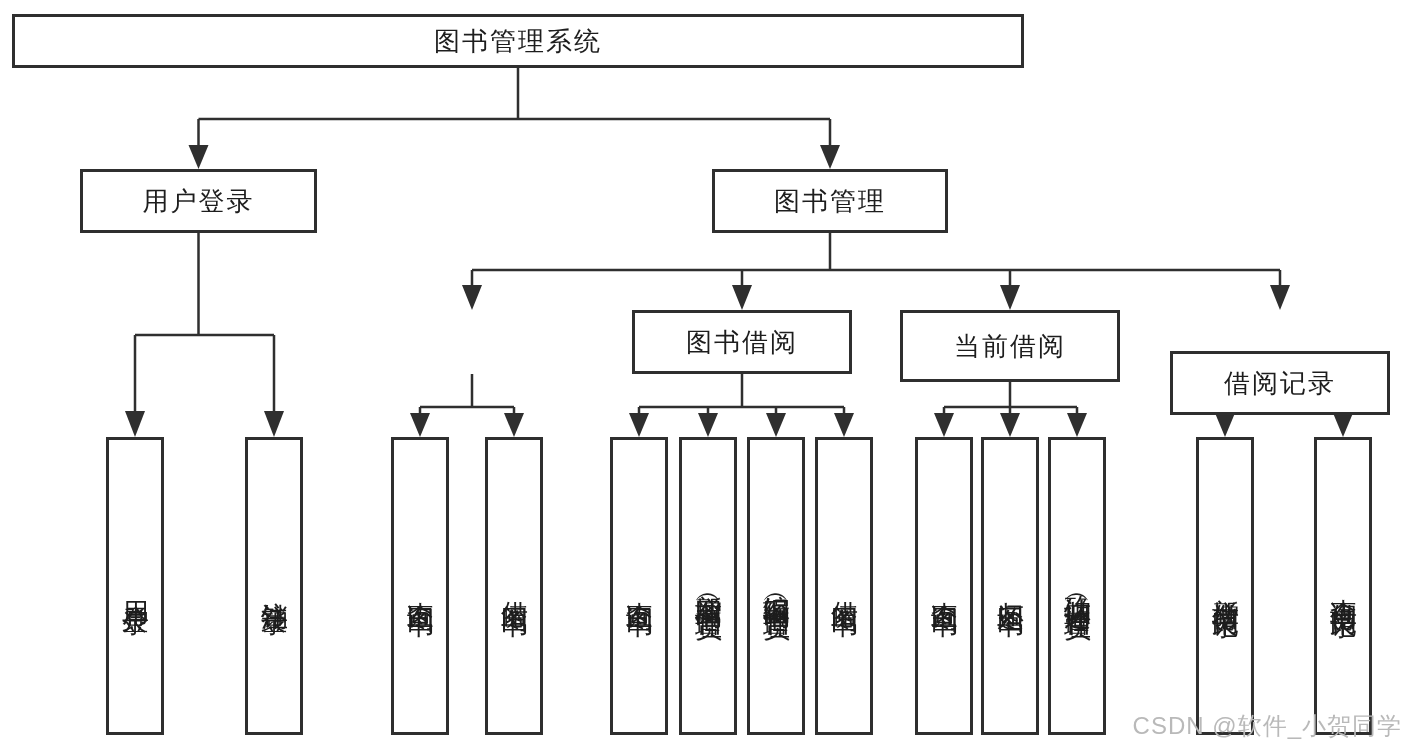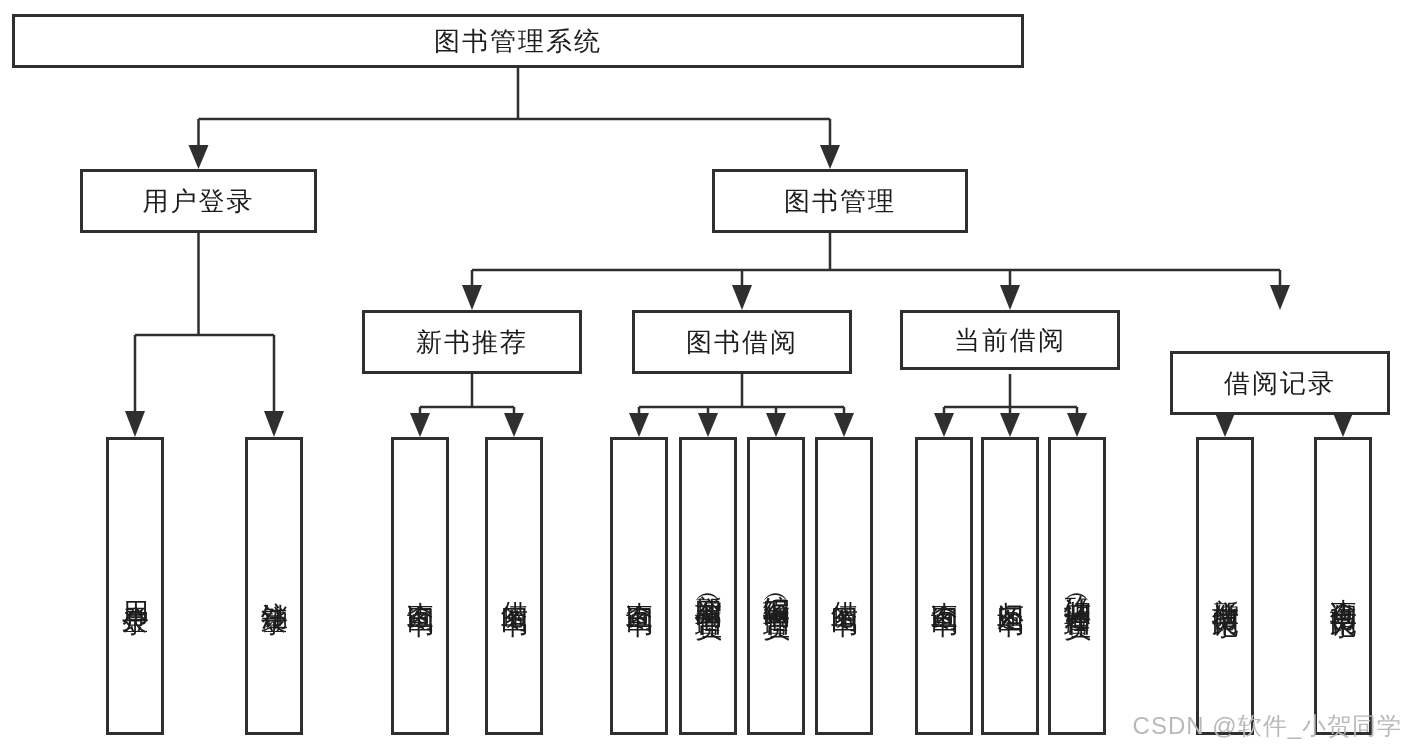--- a/index.html
+++ b/index.html
@@ -121,31 +121,28 @@
     </g>
   </svg>
 
   <div class="node h" style="left:12px; top:14px; width:1012px; height:54px;">
     <span class="lbl">图书管理系统</span>
   </div>
 
   <div class="node h" style="left:80px; top:169px; width:237px; height:64px;">
     <span class="lbl">用户登录</span>
   </div>
-  <div class="node h" style="left:712px; top:169px; width:256px; height:64px;">
+  <div class="node h" style="left:712px; top:169px; width:236px; height:64px;">
     <span class="lbl">图书管理</span>
   </div>
 
-  <div class="node h" style="left:362px; top:310px; width:220px; height:64px;">
-    <span class="lbl">新书推荐</span>
-  </div>
   <div class="node h" style="left:632px; top:310px; width:220px; height:64px;">
     <span class="lbl">图书借阅</span>
   </div>
-  <div class="node h" style="left:900px; top:310px; width:220px; height:60px;">
+  <div class="node h" style="left:900px; top:310px; width:220px; height:72px;">
     <span class="lbl">当前借阅</span>
   </div>
   <div class="node h" style="left:1170px; top:310px; width:220px; height:64px;margin-top:41px;">
     <span class="lbl">借阅记录</span>
   </div>
 
   <div class="node v" style="left:106px; top:437px; width:58px; height:298px;">
     <span class="lbl">用户登录</span>
   </div>
   <div class="node v" style="left:245px; top:437px; width:58px; height:298px;">

